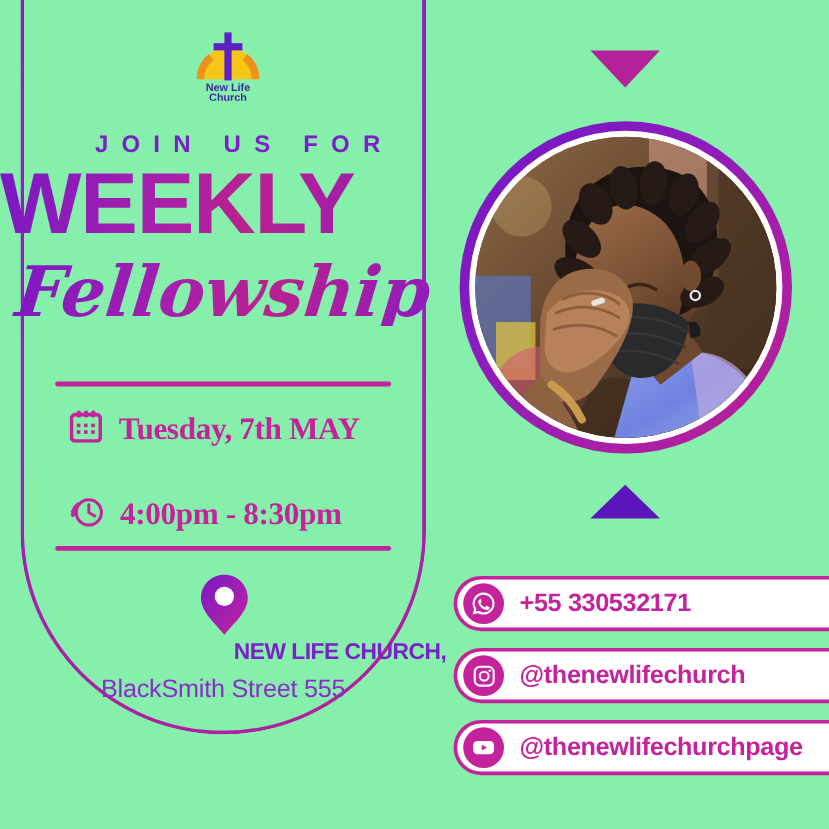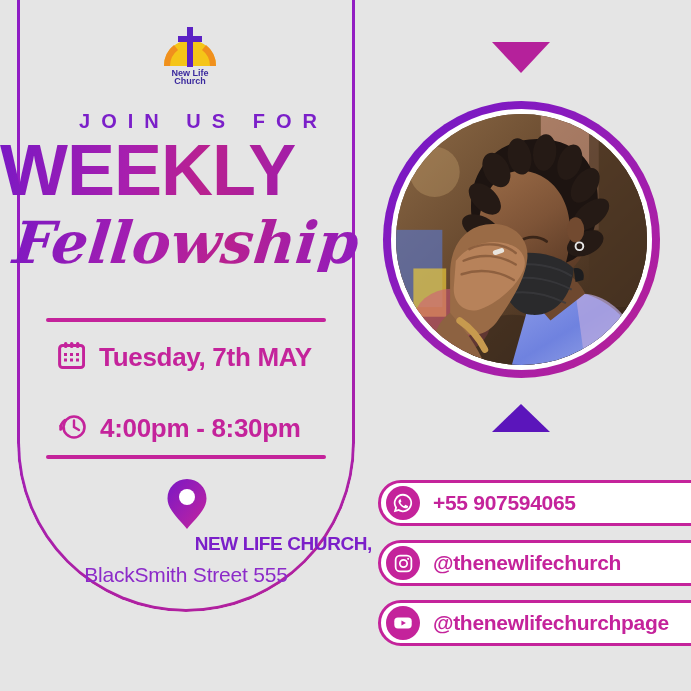--- a/index.html
+++ b/index.html
@@ -1,18 +1,18 @@
 <!DOCTYPE html>
 <html><head>
 <meta charset="utf-8">
 <style>
   html,body{margin:0;padding:0;background:#ffffff;}
   body{width:691px;height:691px;overflow:hidden;font-family:"Liberation Sans",sans-serif;}
 
-  .flyer{position:relative;width:691px;height:691px;background:#e5e5e5;overflow:hidden;}
+  .flyer{position:relative;width:691px;height:691px;background:#86efac;overflow:hidden;}
   .arch-grad{
     position:absolute;left:17px;top:-60px;width:338px;height:672px;
     box-sizing:border-box;
     border-bottom-left-radius:170px;border-bottom-right-radius:170px;
     background:linear-gradient(160deg,#8a1bc6 0%,#9a1ec0 45%,#b4219a 100%);
     -webkit-mask:
        linear-gradient(#000 0 0) content-box,
        linear-gradient(#000 0 0);
     -webkit-mask-composite:xor;
             mask-composite:exclude;
@@ -48,21 +48,21 @@
 
   
   .divider{position:absolute;left:46px;width:280px;height:4px;background:#c4239b;border-radius:2px;}
   .div1{top:318px;}
   .div2{top:455px;}
 
   
   .inforow{position:absolute;left:58px;display:flex;align-items:center;gap:14px;}
   .date-row{top:341px;}
   .time-row{top:400px;margin-top:12px;}
-  .inforow .txt{font-size:26px;font-weight:bold;color:#c4239b;letter-spacing:-.3px;white-space:nowrap;}
+  .inforow .txt{font-size:26px;font-weight:bold;color:#c4239b;letter-spacing:-.3px;white-space:nowrap;font-family:Liberation Serif, serif;}
 
   
   .pin{position:absolute;left:166px;top:478px;width:42px;height:52px;}
   .venue-name{
     position:absolute;left:0;top:533px;width:372px;text-align:right;
     font-size:19px;font-weight:bold;color:#7b1fc9;letter-spacing:-.4px;
   }
   .venue-addr{
     position:absolute;left:0;top:563px;width:372px;text-align:center;
     font-size:21px;color:#8c2bc9;letter-spacing:-.2px;
@@ -272,21 +272,21 @@
       </div>
     </div>
   </div>
 
   <div class="pill pill1">
     <span class="pill-icon">
       <svg width="22" height="22" viewBox="0 0 24 24" fill="#ffffff">
         <path d="M12 2a10 10 0 0 0-8.6 15.1L2 22l5-1.3A10 10 0 1 0 12 2zm0 2a8 8 0 1 1-4.2 14.8l-.4-.2-2.6.7.7-2.5-.3-.4A8 8 0 0 1 12 4zm-3.3 4.2c-.2 0-.5 0-.7.3-.3.3-.9.9-.9 2.1s.9 2.4 1 2.6c.1.2 1.8 2.9 4.4 3.9 2.2.9 2.6.7 3.1.6.5 0 1.5-.6 1.7-1.2.2-.6.2-1.1.2-1.2-.1-.1-.3-.2-.6-.3l-1.9-.9c-.3-.1-.5-.2-.7.1l-.7.9c-.1.2-.3.2-.6.1-.3-.1-1.2-.5-2.2-1.4-.8-.7-1.4-1.6-1.5-1.9-.2-.3 0-.4.1-.6l.5-.5c.1-.2.2-.3.3-.5 0-.2 0-.4-.1-.5l-.8-1.9c-.2-.5-.4-.4-.6-.4z"></path>
       </svg>
     </span>
-    <span class="pill-txt">+55 907594065</span>
+    <span class="pill-txt">+55 330532171</span>
   </div>
 
   <div class="pill pill2">
     <span class="pill-icon">
       <svg width="21" height="21" viewBox="0 0 24 24" fill="none" stroke="#ffffff" stroke-width="2">
         <rect x="3" y="3" width="18" height="18" rx="5"></rect>
         <circle cx="12" cy="12" r="4.2"></circle>
         <circle cx="17.3" cy="6.7" r="1.2" fill="#ffffff" stroke="none"></circle>
       </svg>
     </span>

